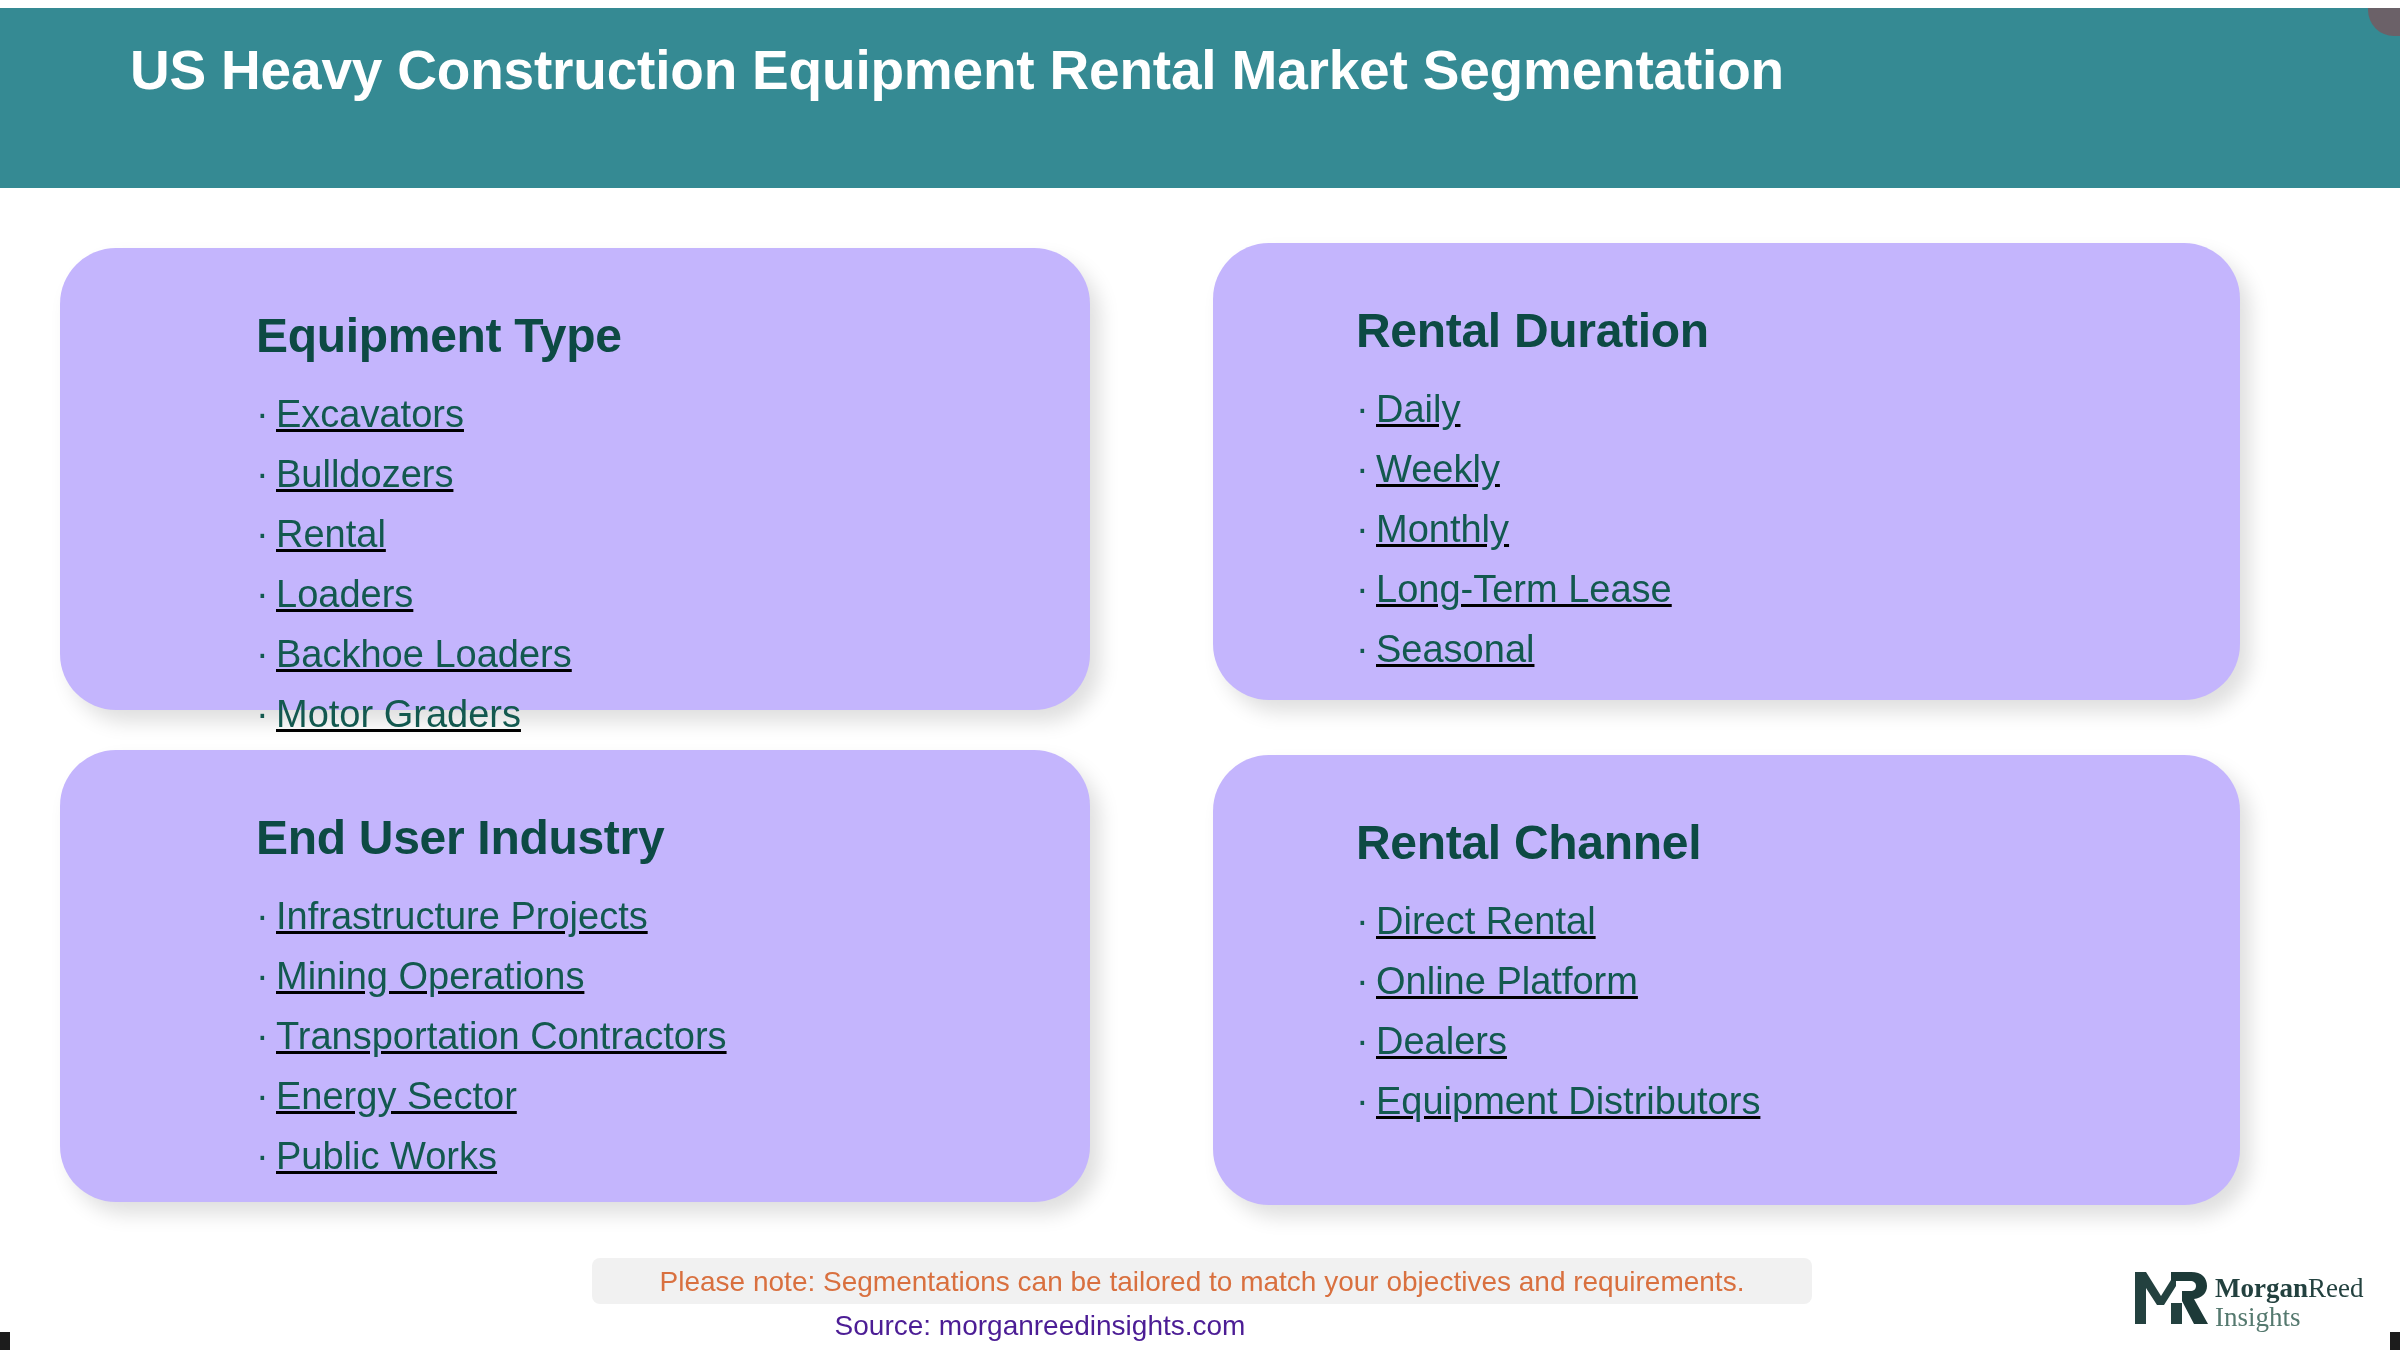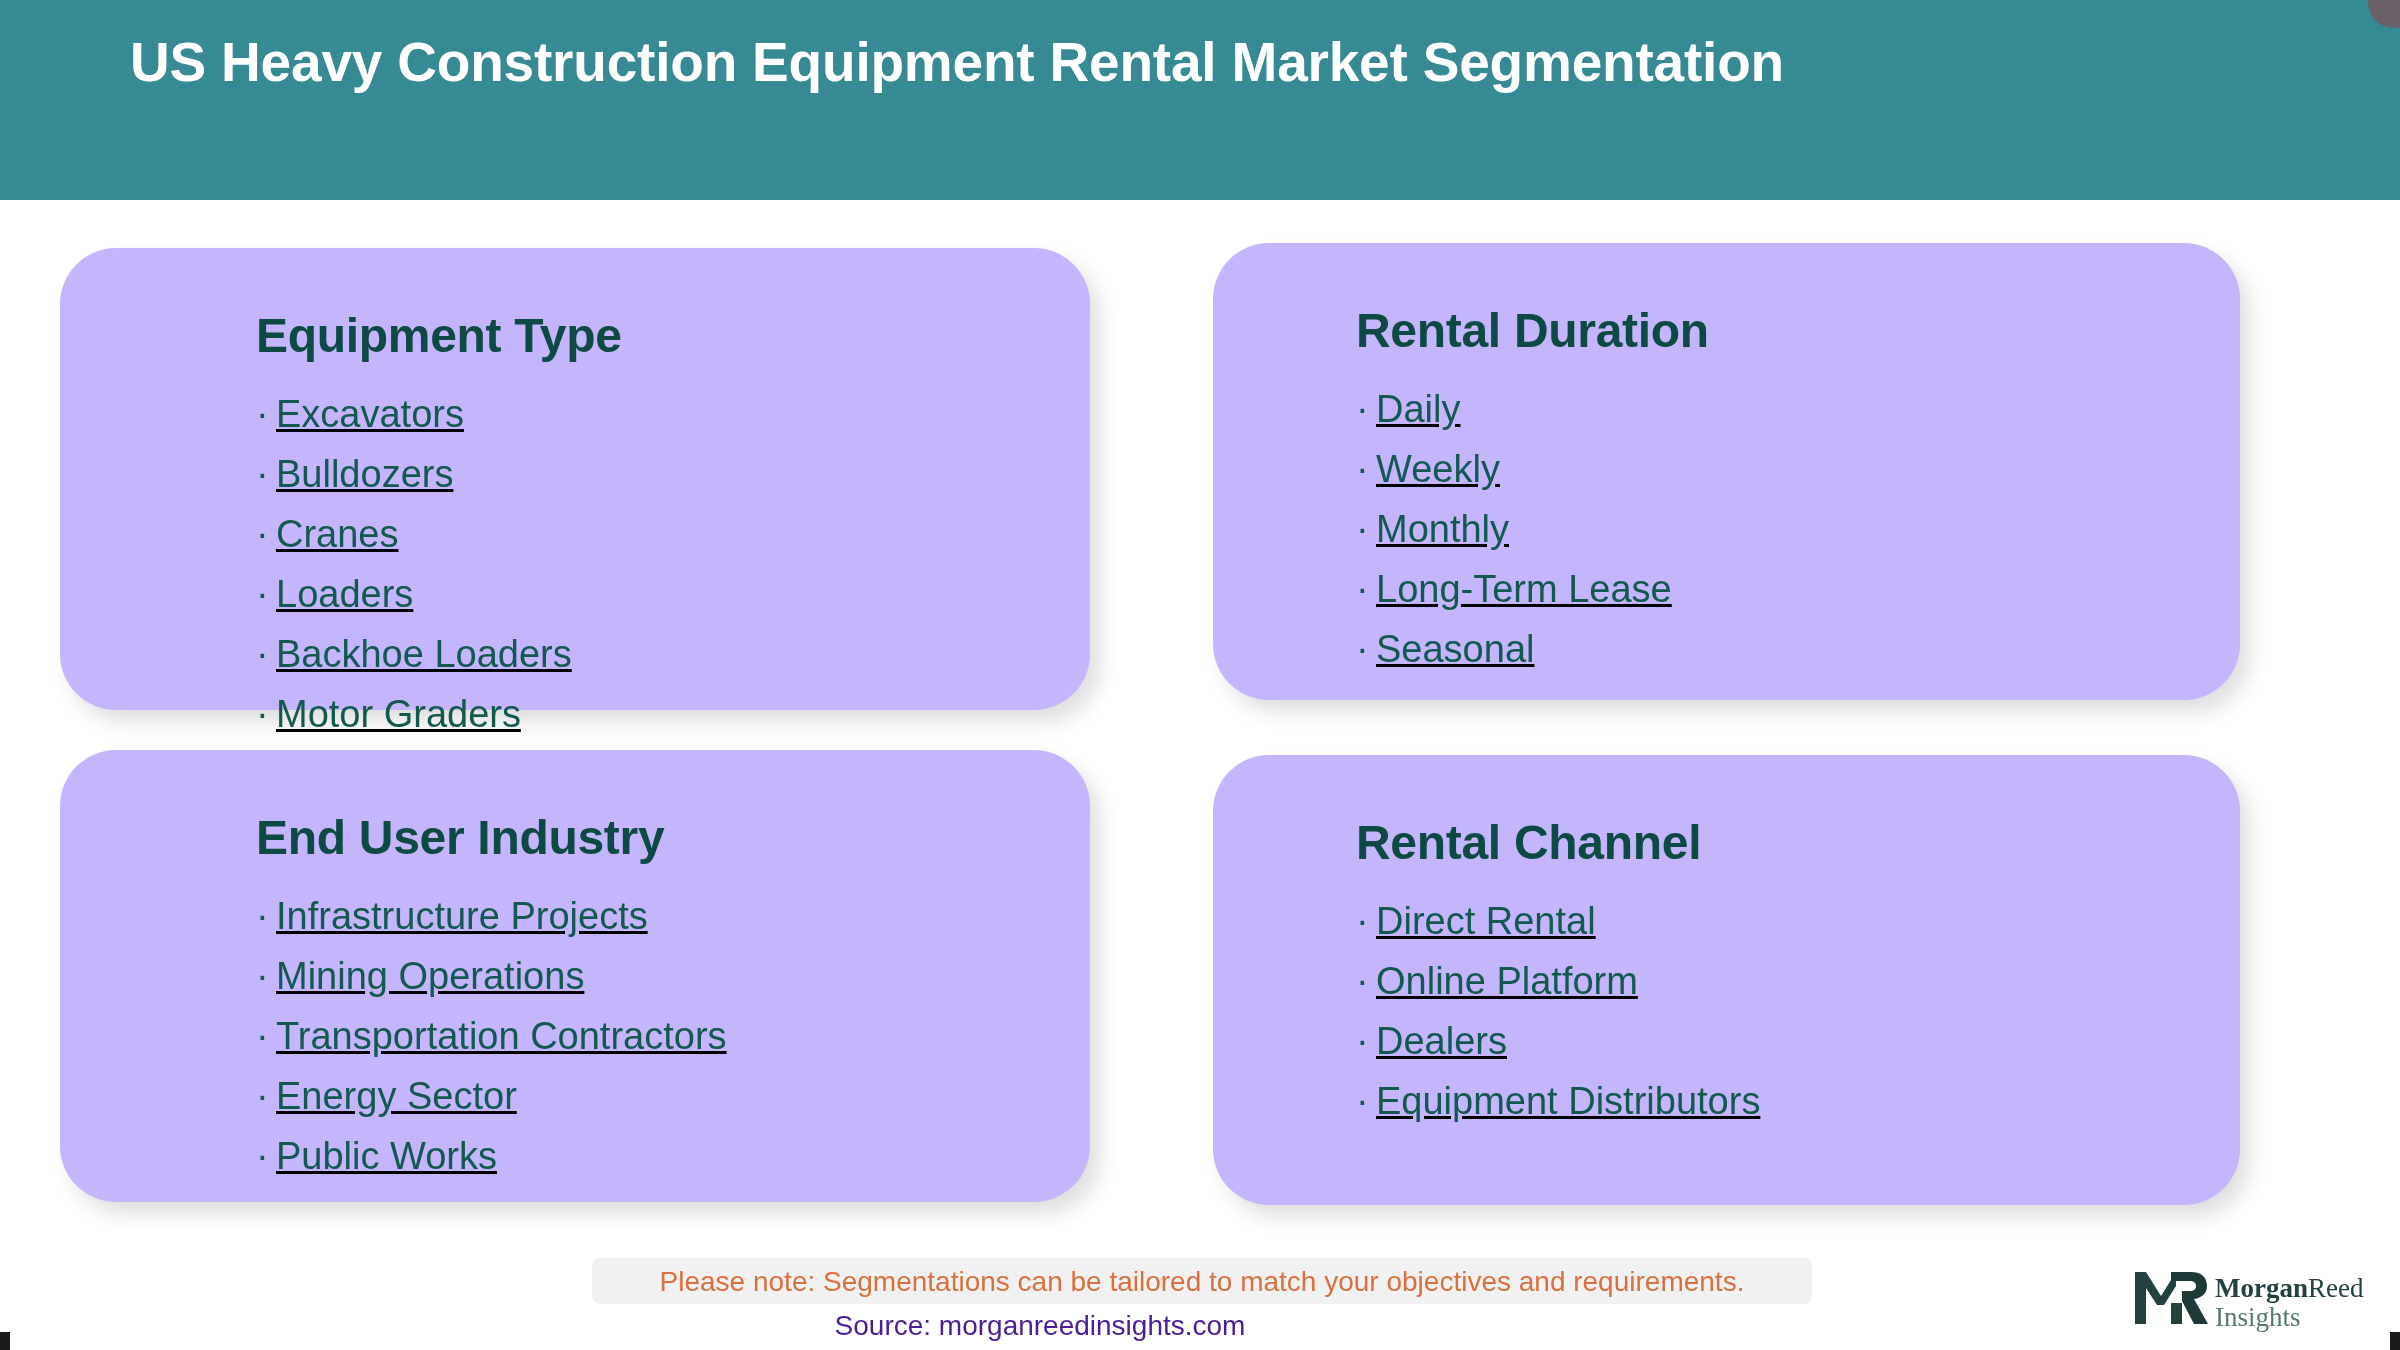--- a/index.html
+++ b/index.html
@@ -12,23 +12,23 @@
     height: 1350px;
     position: relative;
     overflow: hidden;
     font-family: "Liberation Sans", "DejaVu Sans", sans-serif;
     -webkit-font-smoothing: antialiased;
   }
 
   
   #header-band {
     position: absolute;
-    left: 0; top: 0;
+    left: 0; top: 8px;
     width: 2400px;
-    height: 200px;
+    height: 180px;
     background: #358a93;
     overflow: hidden;
   }
   #header-corner-artifact {
     position: absolute;
     right: -14px;
     top: -18px;
     width: 46px;
     height: 46px;
     border-radius: 0 0 0 26px;
@@ -169,21 +169,21 @@
 <div id="header-band">
   <div id="header-corner-artifact"></div>
   <div id="header-title">US Heavy Construction Equipment Rental Market Segmentation</div>
 </div>
 
 <div class="card" id="card-equipment-type">
   <div class="card-title">Equipment Type</div>
   <ul class="card-list">
     <li><span class="bullet-dot">·</span><span>Excavators</span></li>
     <li><span class="bullet-dot">·</span><span>Bulldozers</span></li>
-    <li><span class="bullet-dot">·</span><span>Cranes</span></li>
+    <li><span class="bullet-dot">·</span><span>Rental</span></li>
     <li><span class="bullet-dot">·</span><span>Loaders</span></li>
     <li><span class="bullet-dot">·</span><span>Backhoe Loaders</span></li>
     <li><span class="bullet-dot">·</span><span>Motor Graders</span></li>
   </ul>
 </div>
 
 <div class="card" id="card-rental-duration">
   <div class="card-title">Rental Duration</div>
   <ul class="card-list">
     <li><span class="bullet-dot">·</span><span>Daily</span></li>

